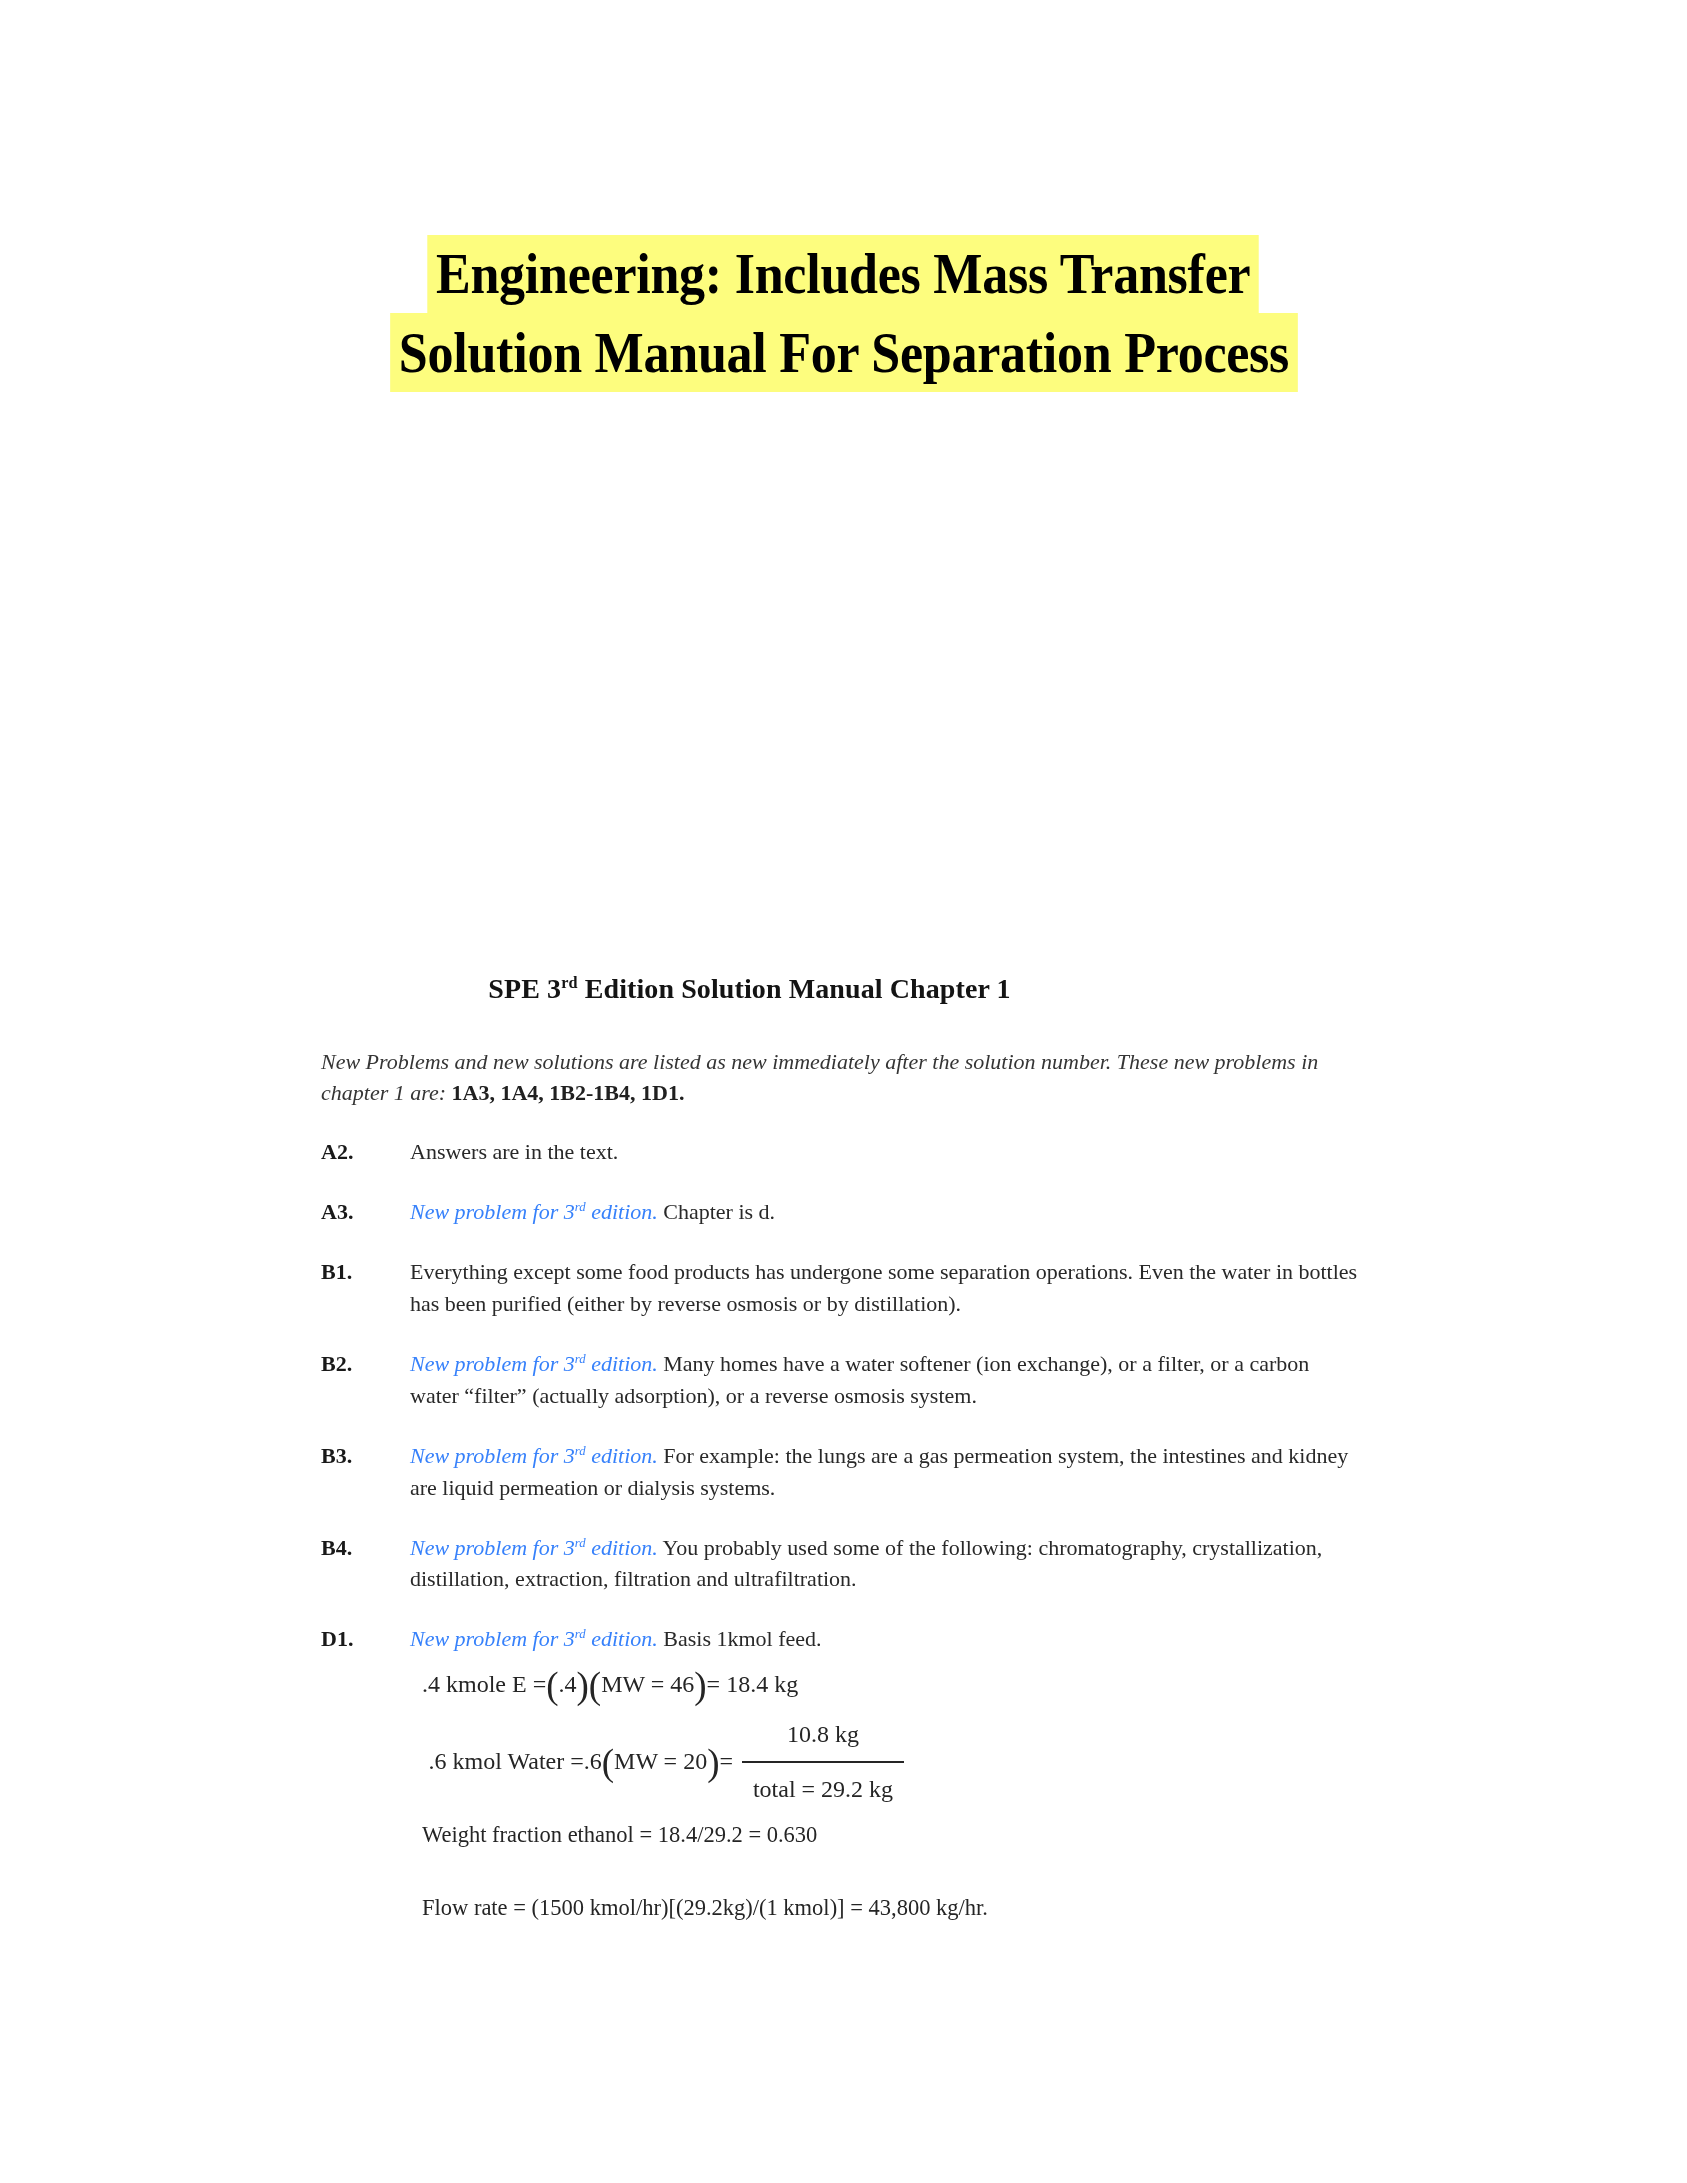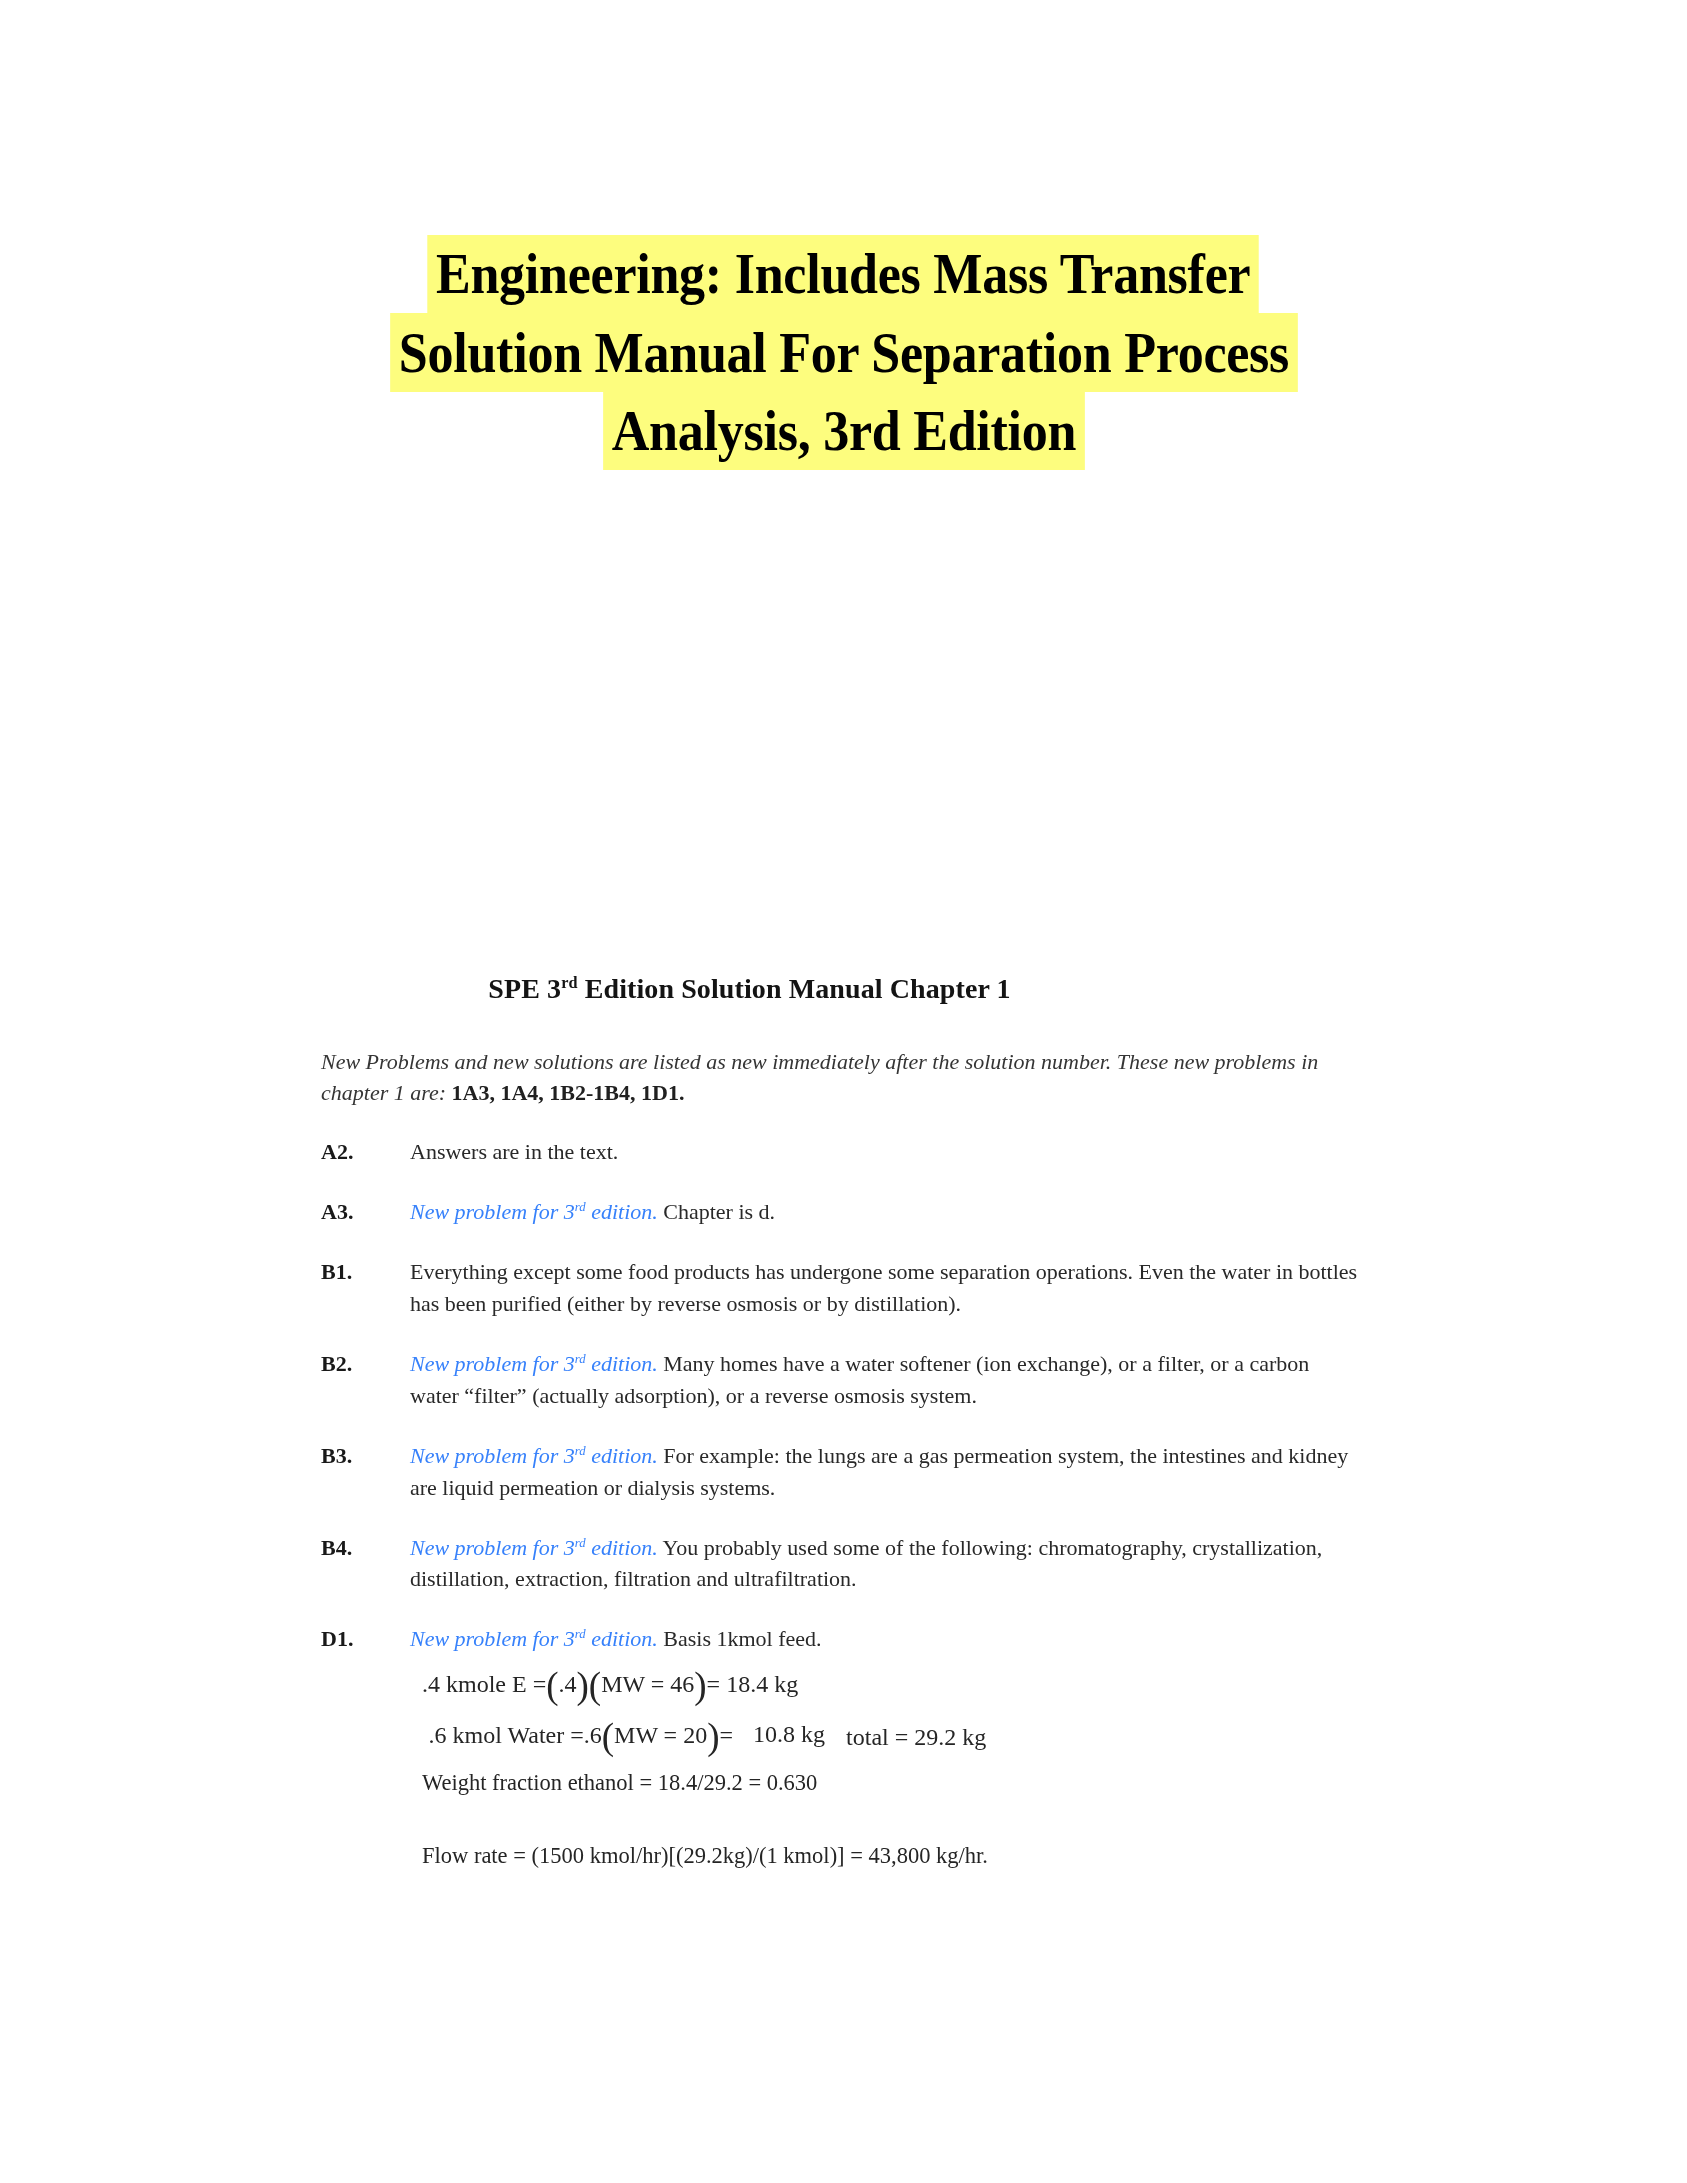--- a/index.html
+++ b/index.html
@@ -143,24 +143,25 @@
     margin-top: 14.6px;
     display: flex;
     align-items: center;
     font-size: 24px;
     color: #2a2a2a;
     white-space: nowrap;
     padding-left: 6.6px;
   }
   .frac {
     display: inline-flex;
-    flex-direction: row;
+    flex-direction: column;
     align-items: center;
     margin-left: 9.3px;
     vertical-align: middle;
+    gap: 6px;
   }
   .frac .num {
     padding: 0 10.6px 3.3px 10.6px;
     font-size: 24px;
   }
   .frac .bar {
     width: 100%;
     height: 2px;
     background: #2a2a2a;
   }
@@ -182,23 +183,20 @@
 </style>
 </head>
 <body>
 
 <div class="cover-title">
   <div class="title-line">
     <span class="hl">Engineering: Includes Mass Transfer</span>
   </div>
   <div class="title-line">
     <span class="hl">Solution Manual For Separation Process</span>
-  </div>
-  <div class="title-line">
-    <span class="hl">Analysis, 3rd Edition</span>
   </div>
 </div>
 
 <div class="scan-page">
 
   <div class="scan-header"><span>SPE 3</span><sup>rd</sup><span> Edition Solution Manual Chapter 1</span></div>
 
   <div class="body-block">
     <div class="body-inner">
 

